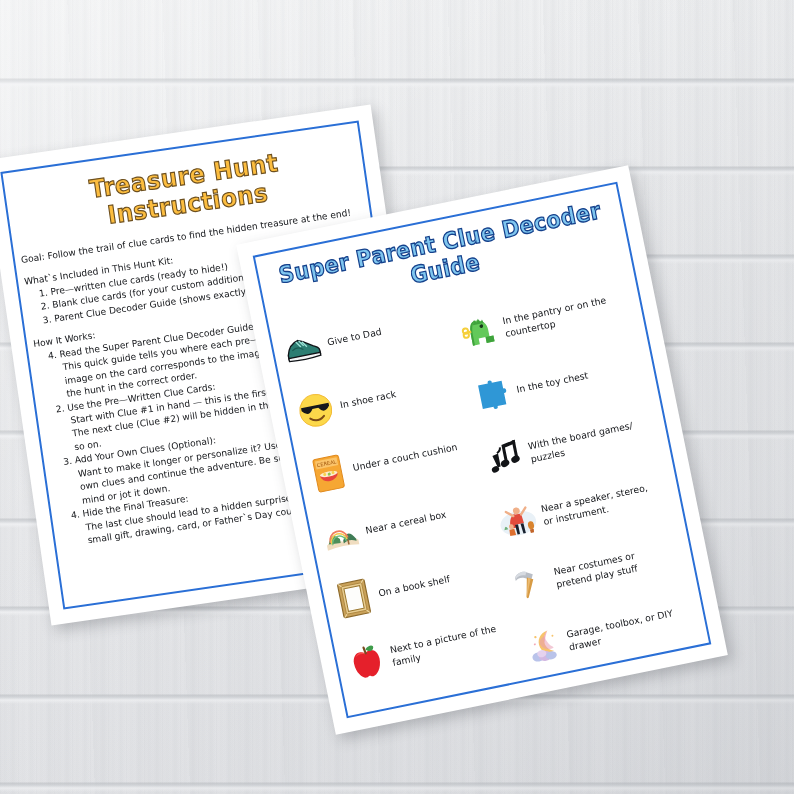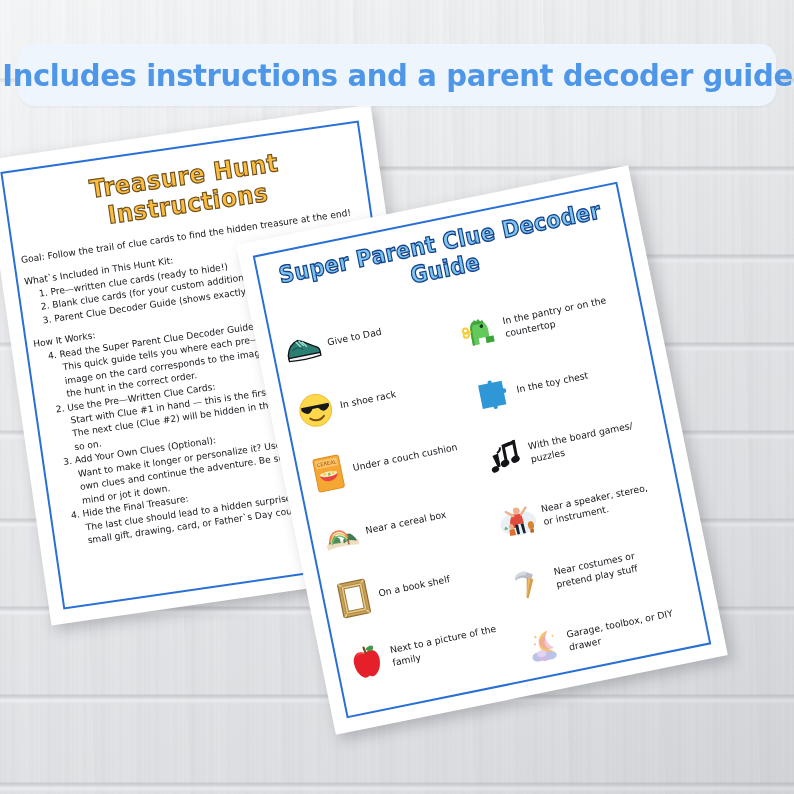--- a/index.html
+++ b/index.html
@@ -190,23 +190,20 @@
     line-height: 1.5;
     margin-top: 8px;
     padding: 0 8px;
   }
 </style>
 </head>
 <body>
 
 <div id="stage">
 
-  <div id="banner">
-    <span id="banner-text">Includes instructions and a parent decoder guide</span>
-  </div>
 
   <div class="sheet" id="sheet-instructions">
     <div class="inner-frame"></div>
     <div class="sheet-body">
       <div id="instr-title">Treasure Hunt Instructions</div>
       <div id="instr-lines">
           <div class="instr-line">Goal: Follow the trail of clue cards to find the hidden treasure at the end!</div>
           <div class="instr-line gap">What`s Included in This Hunt Kit:</div>
           <div class="instr-line ind1">1. Pre—written clue cards (ready to hide!)</div>
           <div class="instr-line ind1">2. Blank clue cards (for your custom additions)</div>

